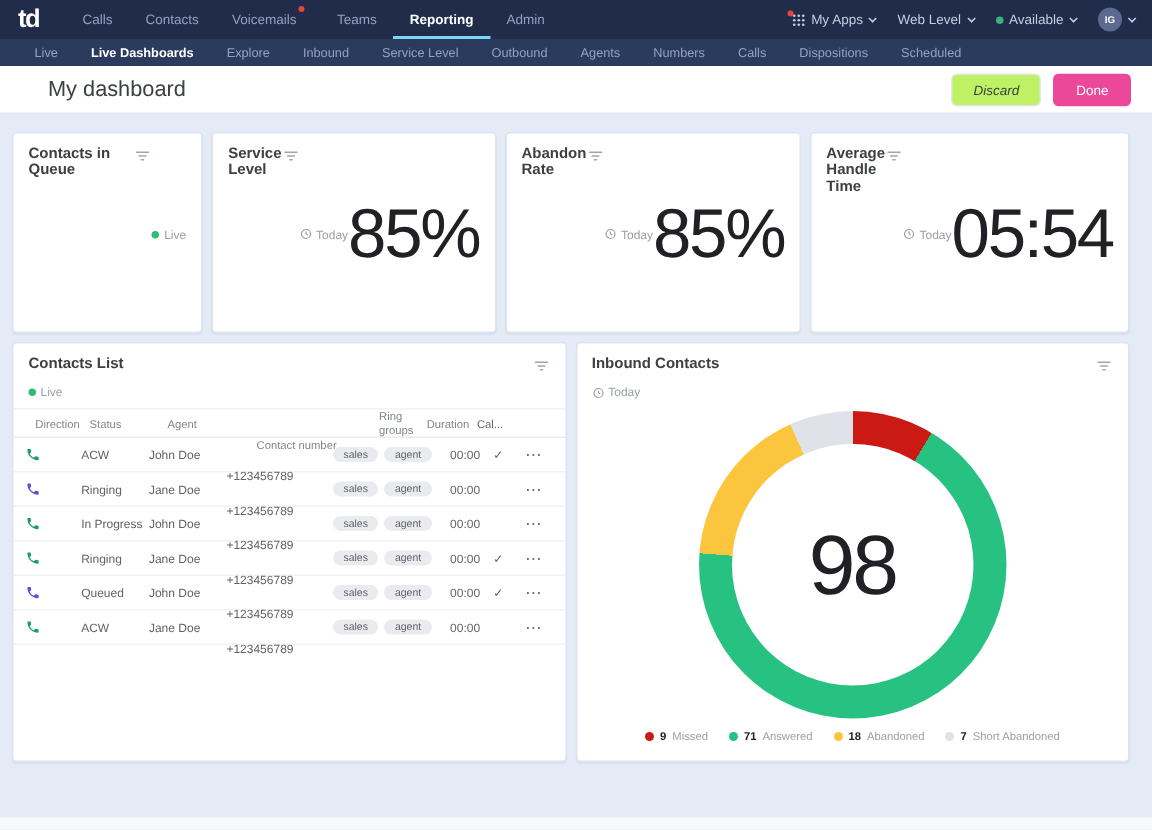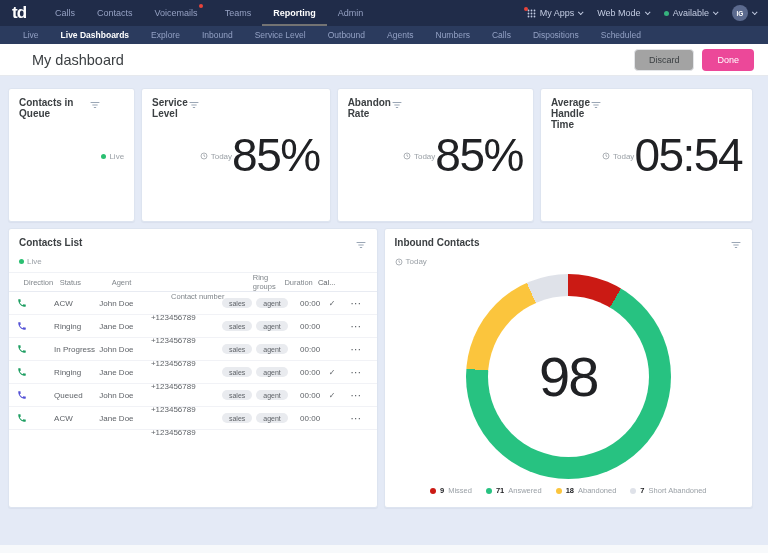--- a/index.html
+++ b/index.html
@@ -4,41 +4,41 @@
 <style>
   * { box-sizing: border-box; margin: 0; padding: 0; }
   html,body { width:768px; height:553px; overflow:hidden;
     font-family:"Liberation Sans", sans-serif; background:#e4eaf6; color:#202124; }
 
   
   .topnav { height:26px; background:#202c49; display:flex; align-items:center; padding:0 12px; }
   .logo { color:#fff; font-size:17px; font-weight:bold; letter-spacing:-1px; margin-right:18px; }
   .topnav-items { display:flex; height:100%; }
   .tn-item { color:#94a0c2; font-size:9px; line-height:26px; padding:0 11px; position:relative; cursor:pointer; white-space:nowrap; }
-  .tn-item.active { color:#fff; font-weight:bold; border-bottom:2px solid #737373; }
+  .tn-item.active { color:#fff; font-weight:bold; border-bottom:2px solid #7dd3fc; }
   .badge-dot { width:4px; height:4px; border-radius:50%; display:inline-block; vertical-align:top; margin:4px 0 0 1px; }
   .topnav-right { margin-left:auto; display:flex; align-items:center; gap:15px; color:#c3cce2; font-size:9px; }
   .tn-group { display:flex; align-items:center; gap:4px; cursor:pointer; }
   .chev { width:4px; height:4px; border-right:1.2px solid currentColor; border-bottom:1.2px solid currentColor; transform:rotate(45deg) translateY(-1px); display:inline-block; }
   .apps-icon { position:relative; display:inline-flex; }
   .apps-icon .notif { position:absolute; top:-2px; left:-3px; width:4px; height:4px; border-radius:50%; }
   .status-dot { width:5px; height:5px; border-radius:50%; display:inline-block; }
   .avatar { width:16px; height:16px; border-radius:50%; background:#5b6a8e; color:#fff; font-size:6.5px; display:flex; align-items:center; justify-content:center; font-weight:bold; }
 
   
   .subnav { height:18px; background:#2b3b5e; display:flex; align-items:center; padding:0 12px; }
   .sn-item { color:#93a1c4; font-size:8.5px; padding:0 11px; line-height:18px; cursor:pointer; white-space:nowrap; }
   .sn-item.active { color:#fff; font-weight:bold; }
 
   
   .page-header { height:32px; background:#fff; display:flex; align-items:center; padding:0 14px 0 32px; border-bottom:1px solid #e6e9ee; }
   .page-title { font-size:14.5px; color:#3c4043; font-weight:500; }
   .header-actions { margin-left:auto; display:flex; gap:8px; }
   .btn { font-size:9px; padding:5px 14px; border-radius:4px; border:1px solid transparent; cursor:pointer; font-family:inherit; }
-  .btn-secondary { background:#a3a3a3; color:#3c4043; border-color:#e3e5e8; }
+  .btn-secondary { background:#bef264; color:#3c4043; border-color:#e3e5e8;font-style:italic; }
   .btn-primary { color:#fff; font-weight:500; }
 
   
   .content { padding:12px 15px 0 8px; }
   .kpi-row { display:flex; gap:6px; margin-bottom:6px; }
   .card { background:#fff; border:1px solid #dde4f0; border-radius:3px; box-shadow:0 1px 1px rgba(25,45,85,.05); }
   .kpi-card { flex:1; height:134px; padding:8px 10px; display:flex; flex-direction:row; }
   .card-title-row { display:flex; justify-content:space-between; align-items:flex-start; }
   .card-title { font-size:10px; font-weight:bold; color:#3c4043; }
   .filter-icon { color:#9aa6b5; cursor:pointer; }
@@ -108,21 +108,21 @@
               <circle cx="6" cy="10" r="1.2"></circle>
               <circle cx="10" cy="10" r="1.2"></circle>
             </g>
           </svg>
         <span class="notif" style="background-color: rgb(232, 68, 58);"></span>
       </span>
       <span>My Apps</span>
       <span class="chev"></span>
     </span>
     <span class="tn-group">
-      <span>Web Mode</span>
+      <span>Web Level</span>
       <span class="chev"></span>
     </span>
     <span class="tn-group">
       <span class="status-dot" style="background-color: rgb(54, 179, 126);"></span>
       <span>Available</span>
       <span class="chev"></span>
     </span>
     <span class="tn-group">
       <span class="avatar">IG</span>
       <span class="chev"></span>

